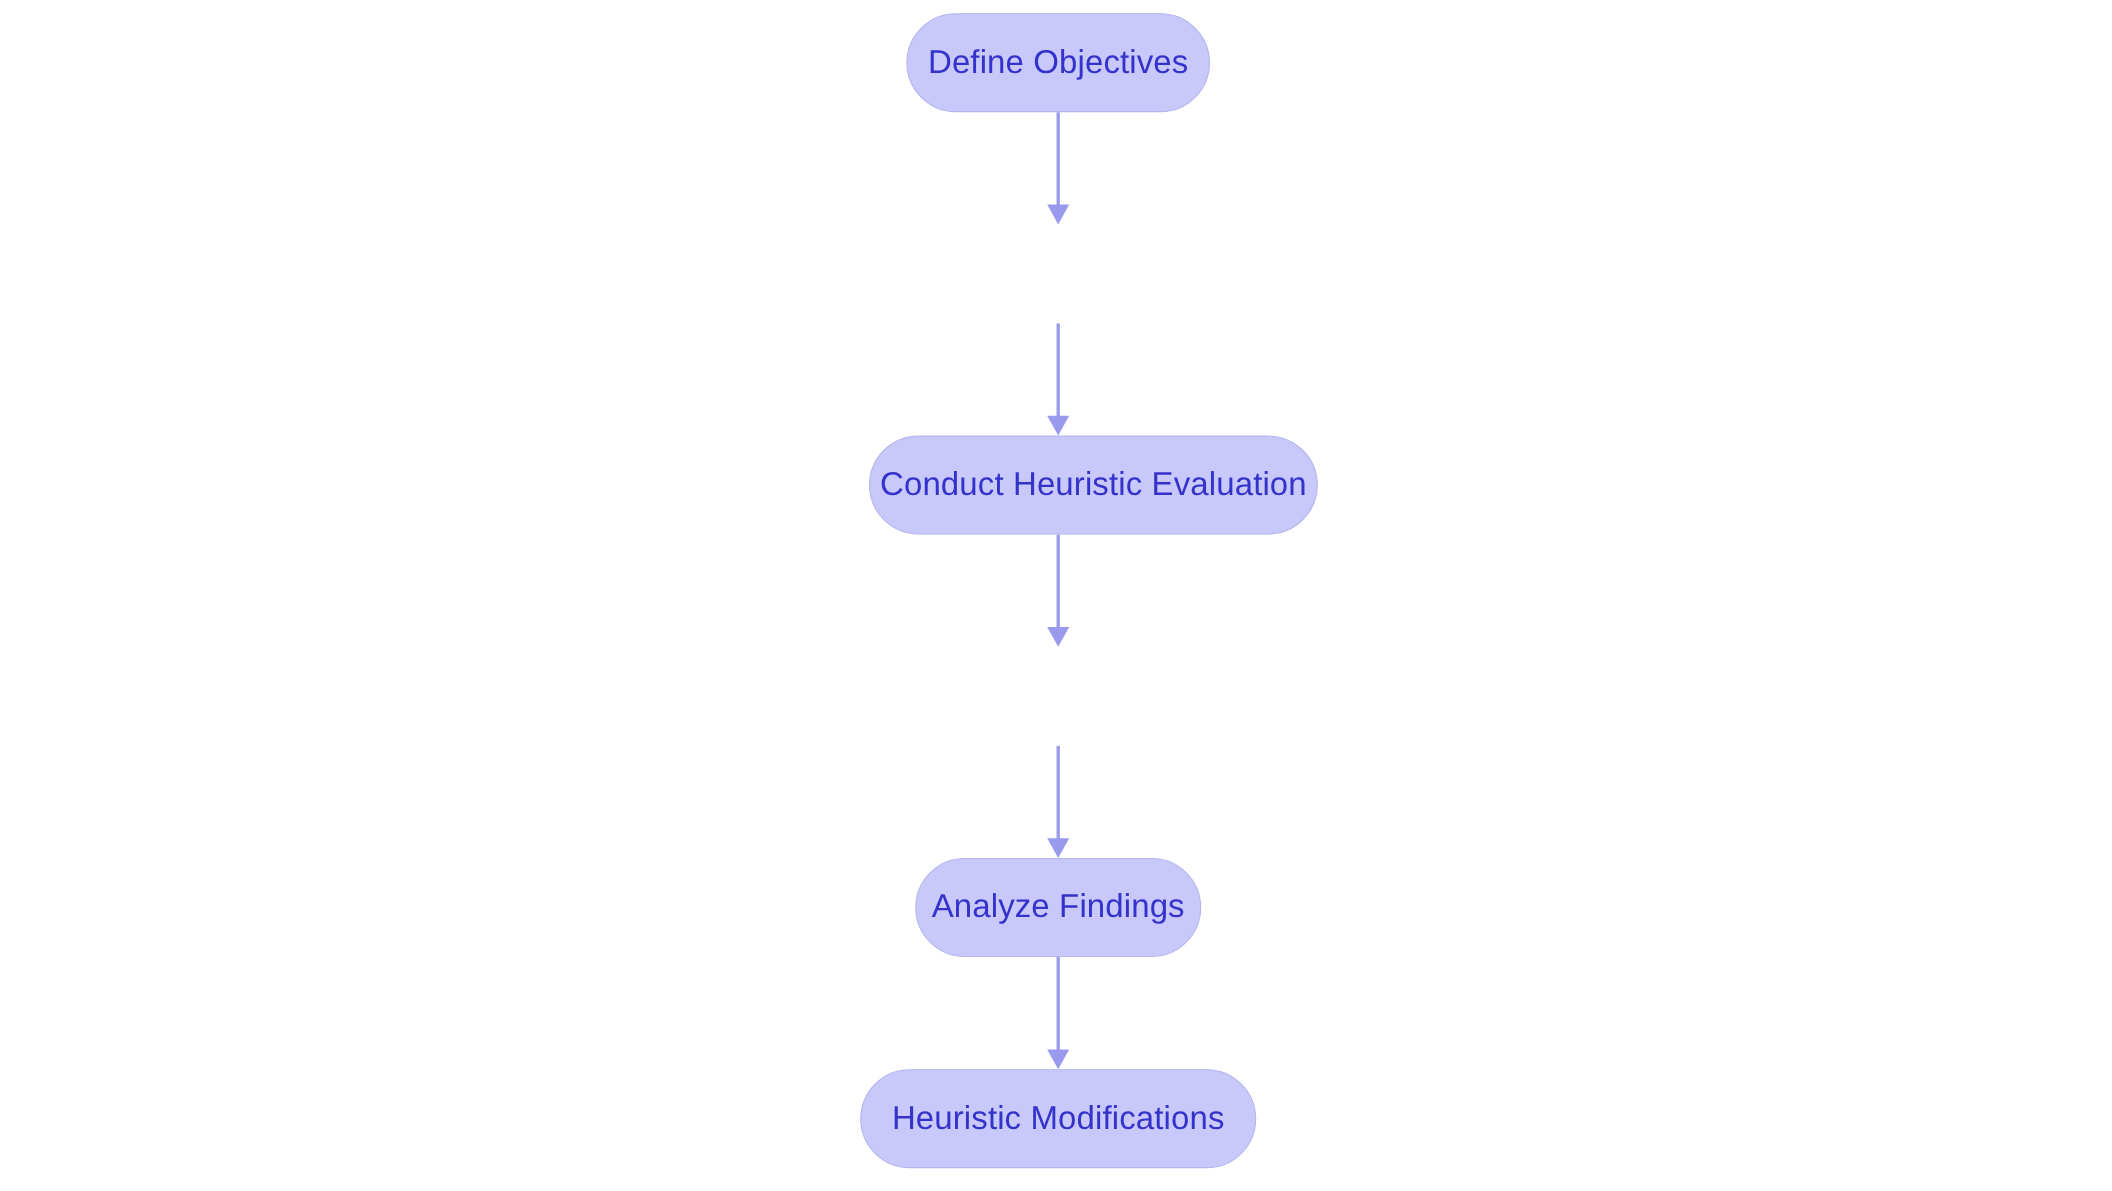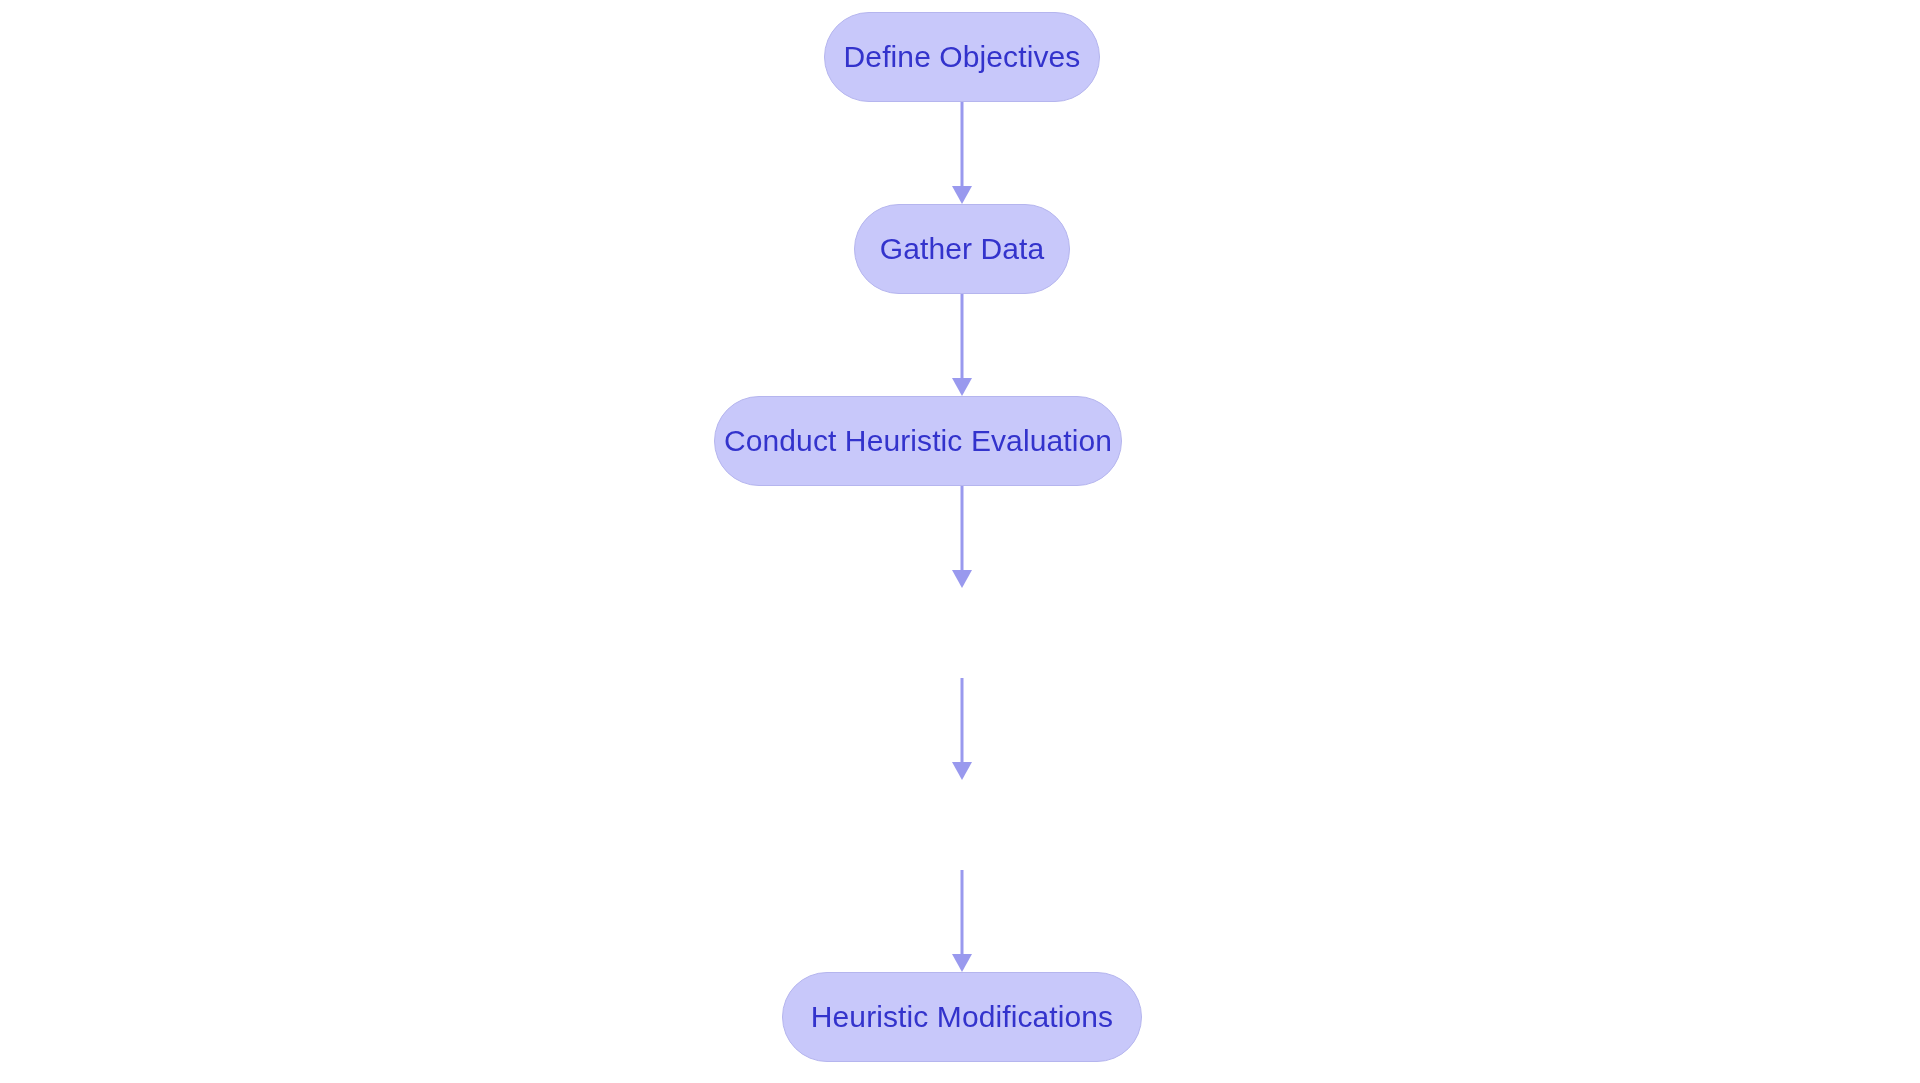--- a/index.html
+++ b/index.html
@@ -88,28 +88,28 @@
       <polygon points="952,954 972,954 962,972" fill="#9999ee"></polygon>
     </g>
   </svg>
 
   <div id="node-layer">
 
     <div class="flow-node" style="left:824px; top:12px; width:276px;">
       <span class="flow-node-label">Define Objectives</span>
     </div>
 
-    <div class="flow-node" style="left:854px; top:204px; width:216px;">
-      <span class="flow-node-label">Gather Data</span>
-    </div>
 
-    <div class="flow-node" style="left:714px; top:396px; width:408px;justify-content:center;">
+    <div class="flow-node" style="left:790px; top:396px; width:408px;justify-content:center;">
       <span class="flow-node-label">Conduct Heuristic Evaluation</span>
     </div>
 
 
+    <div class="flow-node" style="left:832px; top:780px; width:260px;">
+      <span class="flow-node-label">Analyze Findings</span>
+    </div>
 
     <div class="flow-node" style="left:782px; top:972px; width:360px;">
       <span class="flow-node-label">Heuristic Modifications</span>
     </div>
 
   </div>
 </div>
 
 </body></html>

